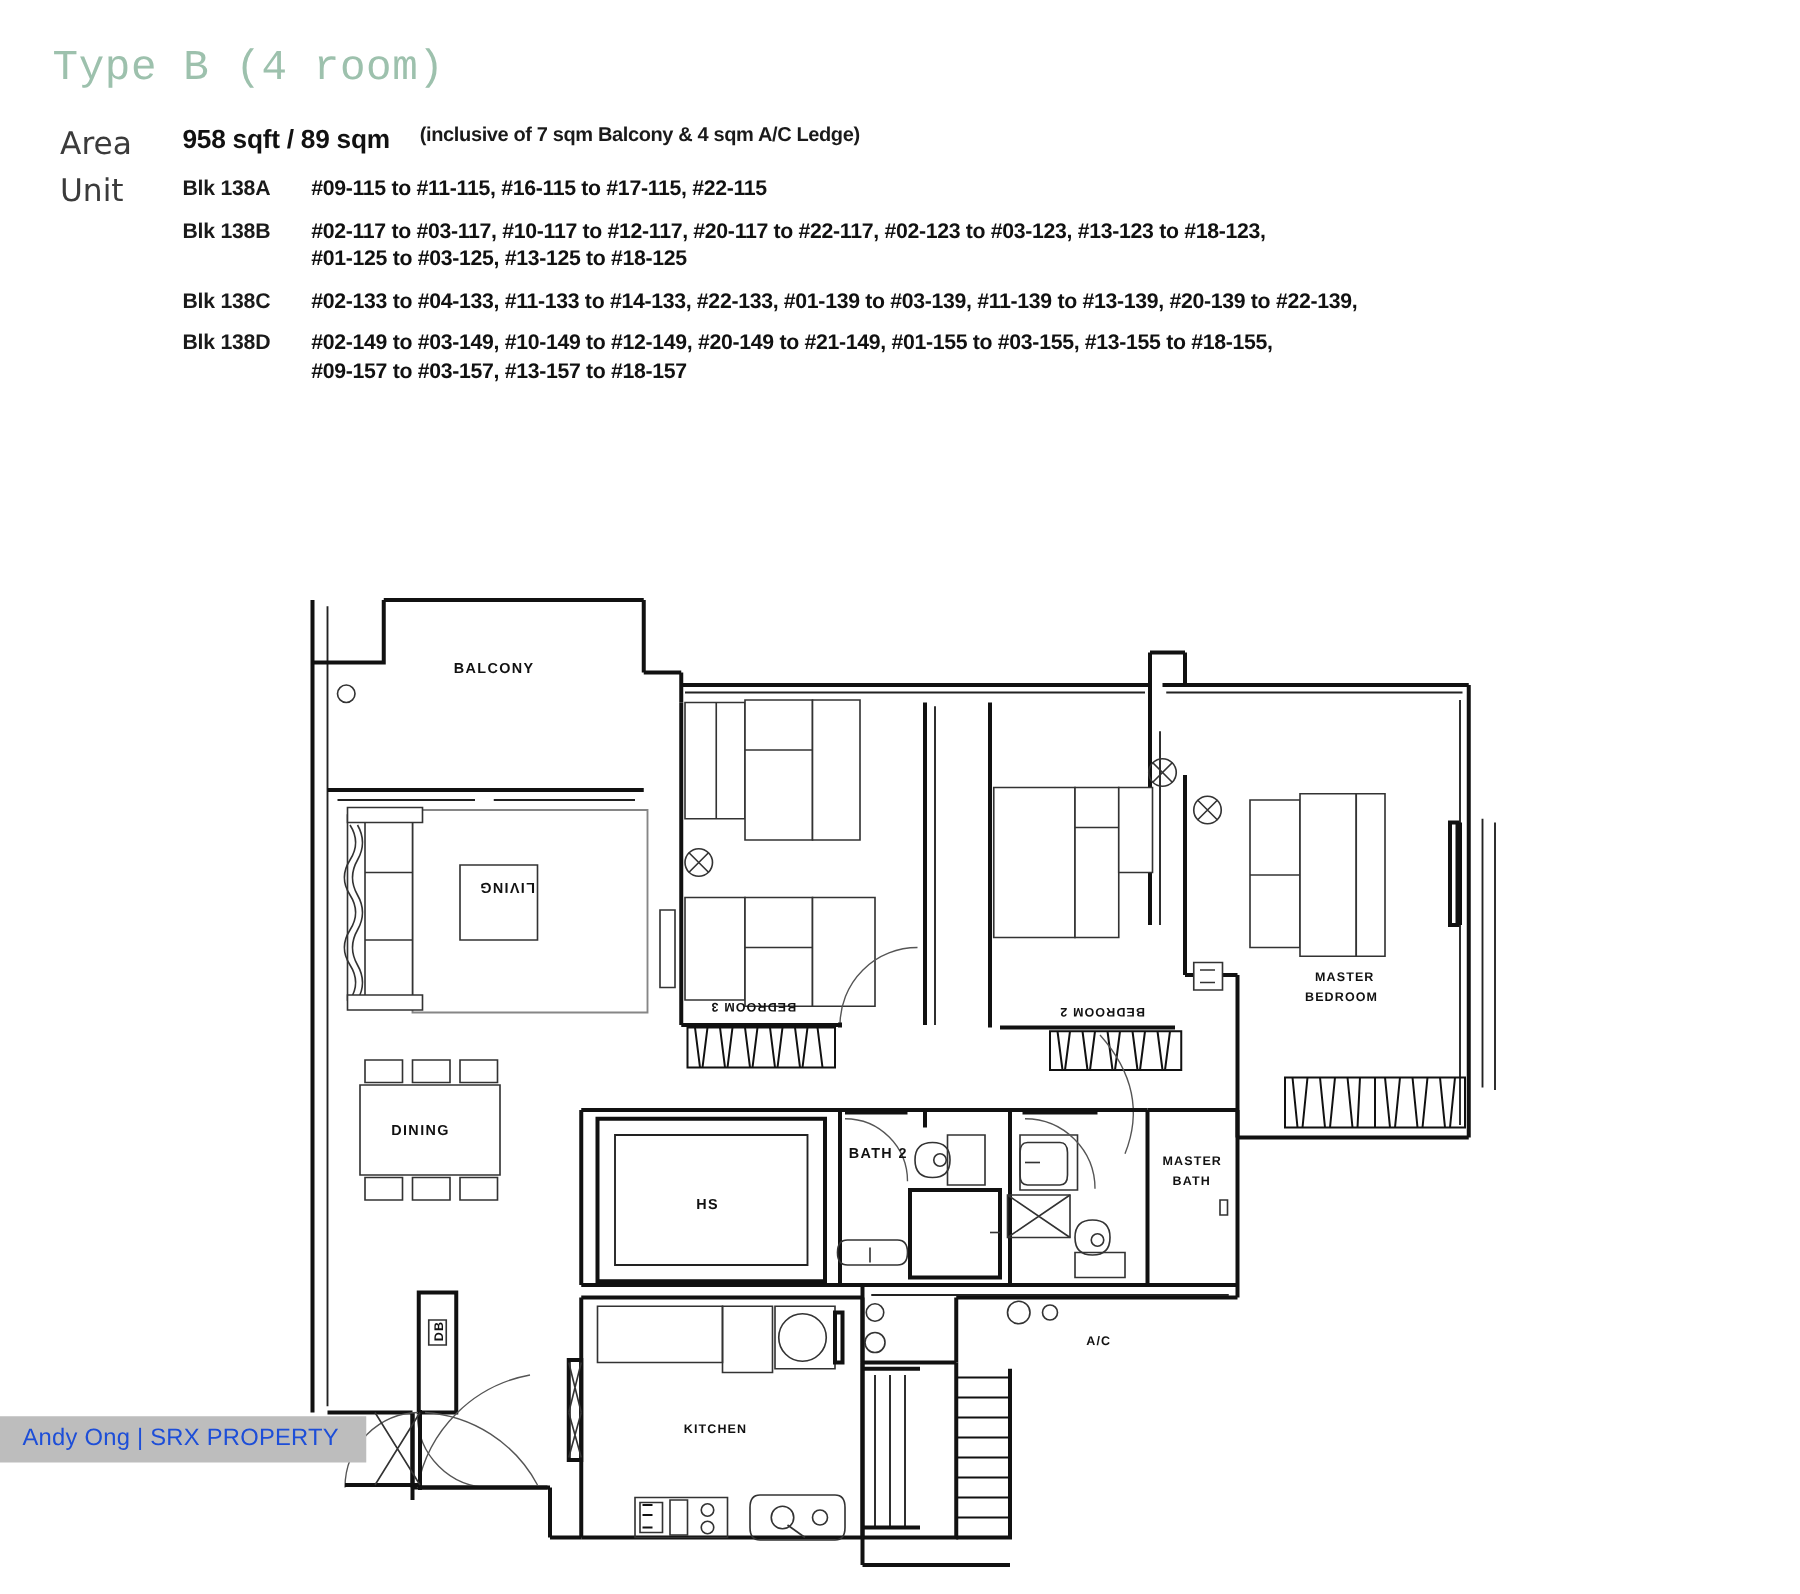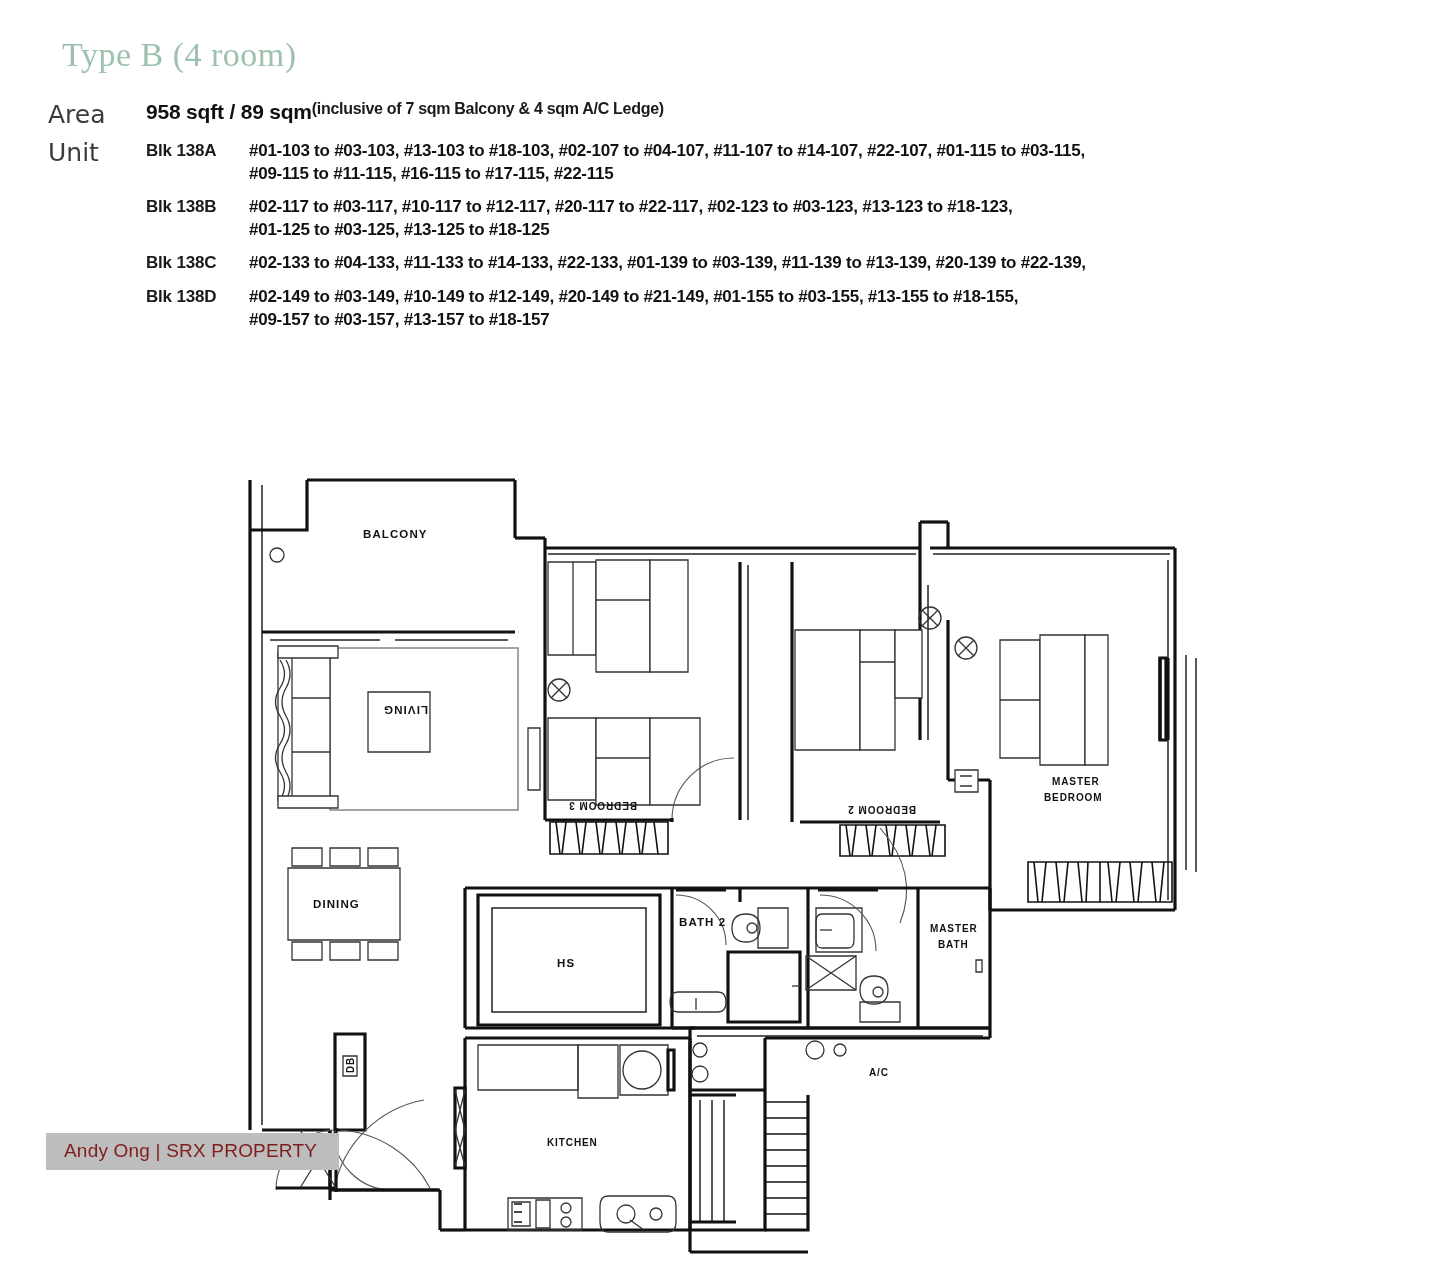--- a/index.html
+++ b/index.html
@@ -18,26 +18,26 @@
   }
 
   
   #header {
     position: absolute;
     left: 0; top: 0;
     width: 1440px;
   }
   #plan-title {
     position: absolute;
-    left: 62px;
+    left: 42px;
     top: 36px;
     font-size: 34px;
     letter-spacing: 0.5px;
     color: #9dc1ad;
-    font-family: Liberation Serif, serif;
+    font-family: Liberation Mono, monospace;
     font-weight: 400;
     white-space: nowrap;
   }
 
   .spec-row {
     position: absolute;
     display: flex;
     align-items: flex-start;
     white-space: nowrap;
   }
@@ -90,26 +90,25 @@
     color: #111;
   }
   .blk-units .line2 { display: block; }
 
   
   #watermark {
     position: absolute;
     left: 0;
     top: 1133px;
     background: #bdbdbd;
-    color: #7f1d1d;
+    color: #1d4ed8;
     font-size: 19px;
     padding: 7px 22px 8px 18px;
     letter-spacing: 0.2px;
     font-family: "Liberation Sans", sans-serif;
-    margin-left: 46px;
   }
 
   
   #floorplan-wrap {
     position: absolute;
     left: 0;
     top: 440px;
     width: 1256px;
     height: 835px;
   }
@@ -139,33 +138,32 @@
 </head>
 <body>
 
 <div id="header">
 
   <div id="plan-title">Type B (4 room)</div>
 
   <div class="spec-row" id="area-row">
     <span class="spec-label">Area</span>
     <span class="spec-value">958 sqft / 89 sqm</span>
-    <span class="spec-note" style="margin-left:0;">(inclusive of 7 sqm Balcony &amp; 4 sqm A/C Ledge)</span>
+    <span class="spec-note" style="margin-left:24px;">(inclusive of 7 sqm Balcony &amp; 4 sqm A/C Ledge)</span>
   </div>
 
   <div class="spec-row" id="unit-row">
     <span class="spec-label">Unit</span>
   </div>
 
   <div id="unit-list">
 
     <div class="blk-entry">
       <span class="blk-name">Blk 138A</span>
       <span class="blk-units">
-        <span>#01-103 to #03-103, #13-103 to #18-103, #02-107 to #04-107, #11-107 to #14-107, #22-107, #01-115 to #03-115,</span>
         <span class="line2">#09-115 to #11-115, #16-115 to #17-115, #22-115</span>
       </span>
     </div>
 
     <div class="blk-entry">
       <span class="blk-name">Blk 138B</span>
       <span class="blk-units">
         <span>#02-117 to #03-117, #10-117 to #12-117, #20-117 to #22-117, #02-123 to #03-123, #13-123 to #18-123,</span>
         <span class="line2">#01-125 to #03-125, #13-125 to #18-125</span>
       </span>

